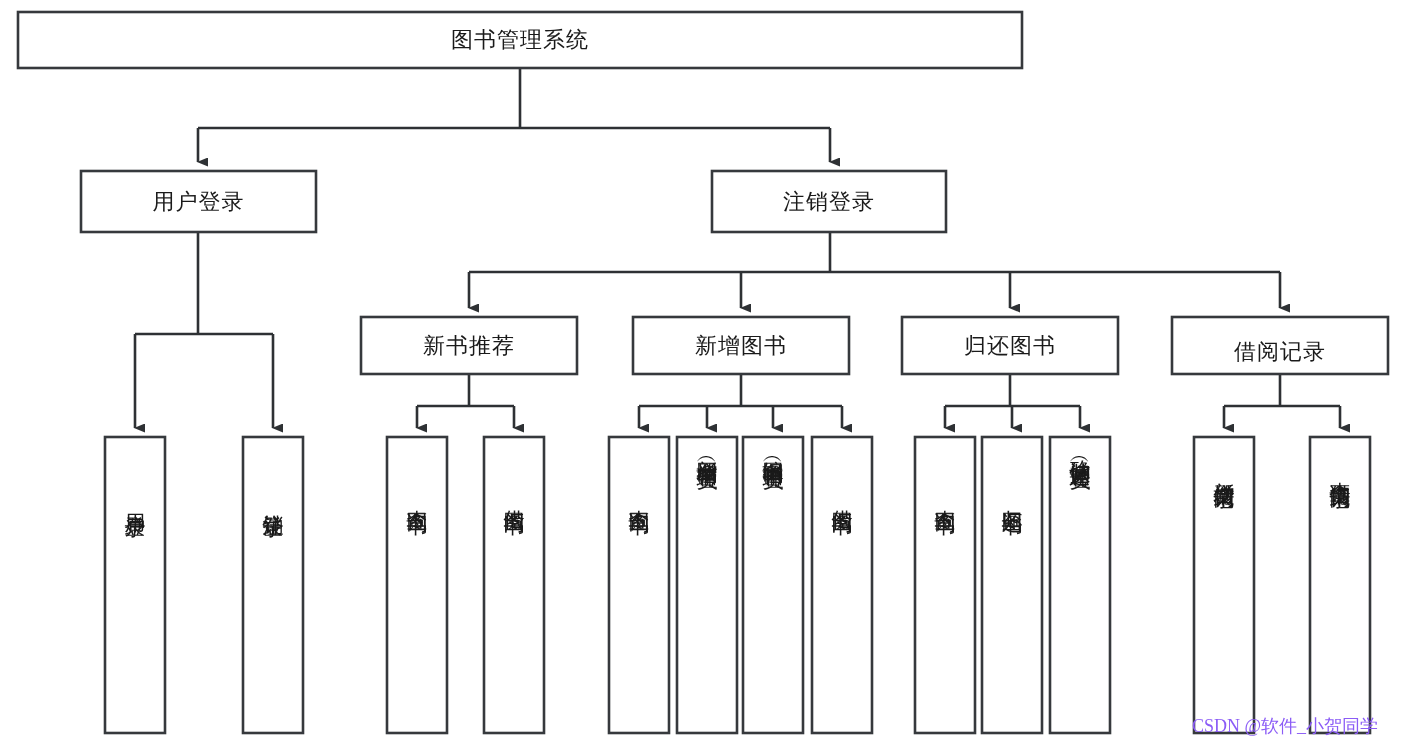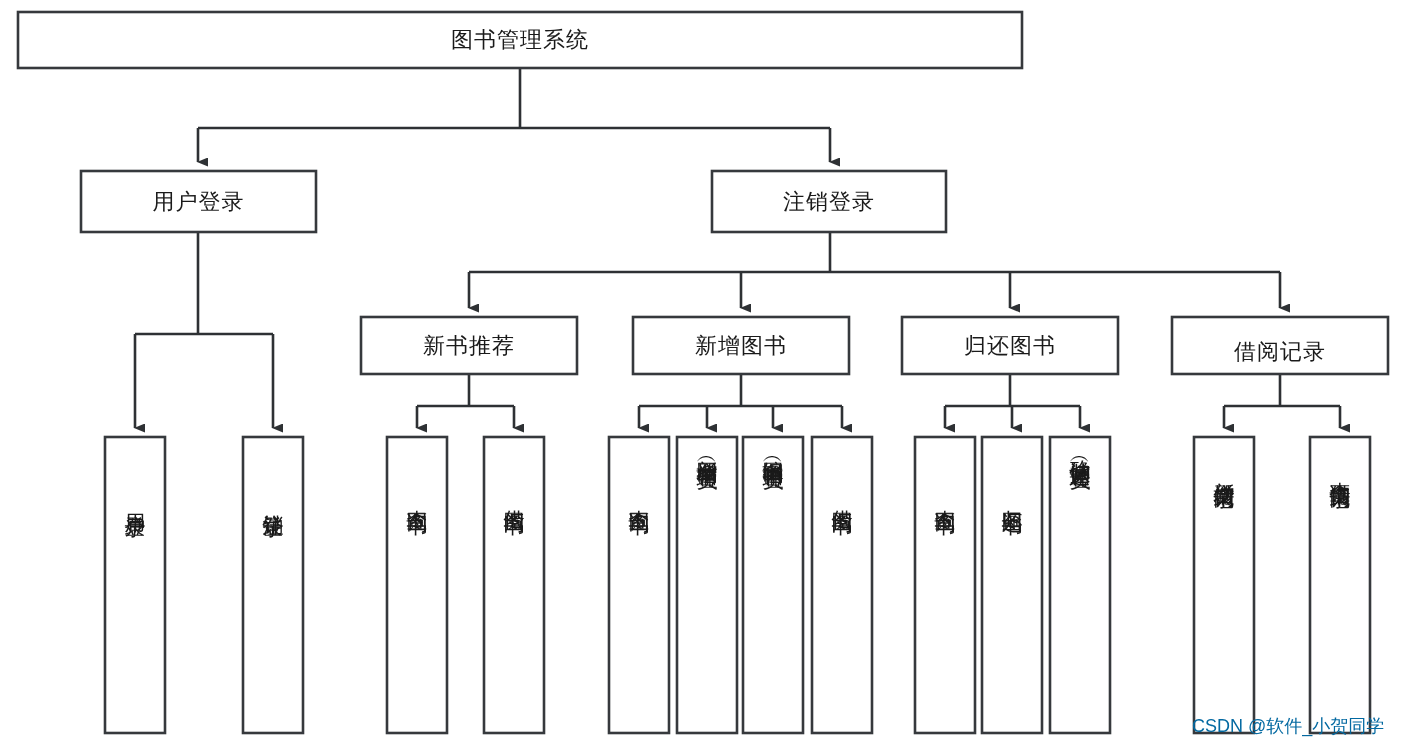--- a/index.html
+++ b/index.html
@@ -64,23 +64,23 @@
     font-family: "DejaVu Sans", "Liberation Sans", sans-serif;
     font-size: 22px;
     color: #1a1a1a;
     letter-spacing: 1px;
     white-space: nowrap;
   }
   .watermark {
     position: absolute;
     left: 1192px;
     top: 714px;
-    color: #0369a1;
+    color: #8b5cf6;
     font-size: 18px;
-    font-family: Liberation Sans, sans-serif;
+    font-family: Liberation Serif, serif;
     white-space: nowrap;
     pointer-events: none;
   }
 </style>
 </head>
 <body>
 
 <div id="diagram-root">
 
   <svg class="diagram-canvas" viewBox="0 0 1405 747" xmlns="http://www.w3.org/2000/svg">

